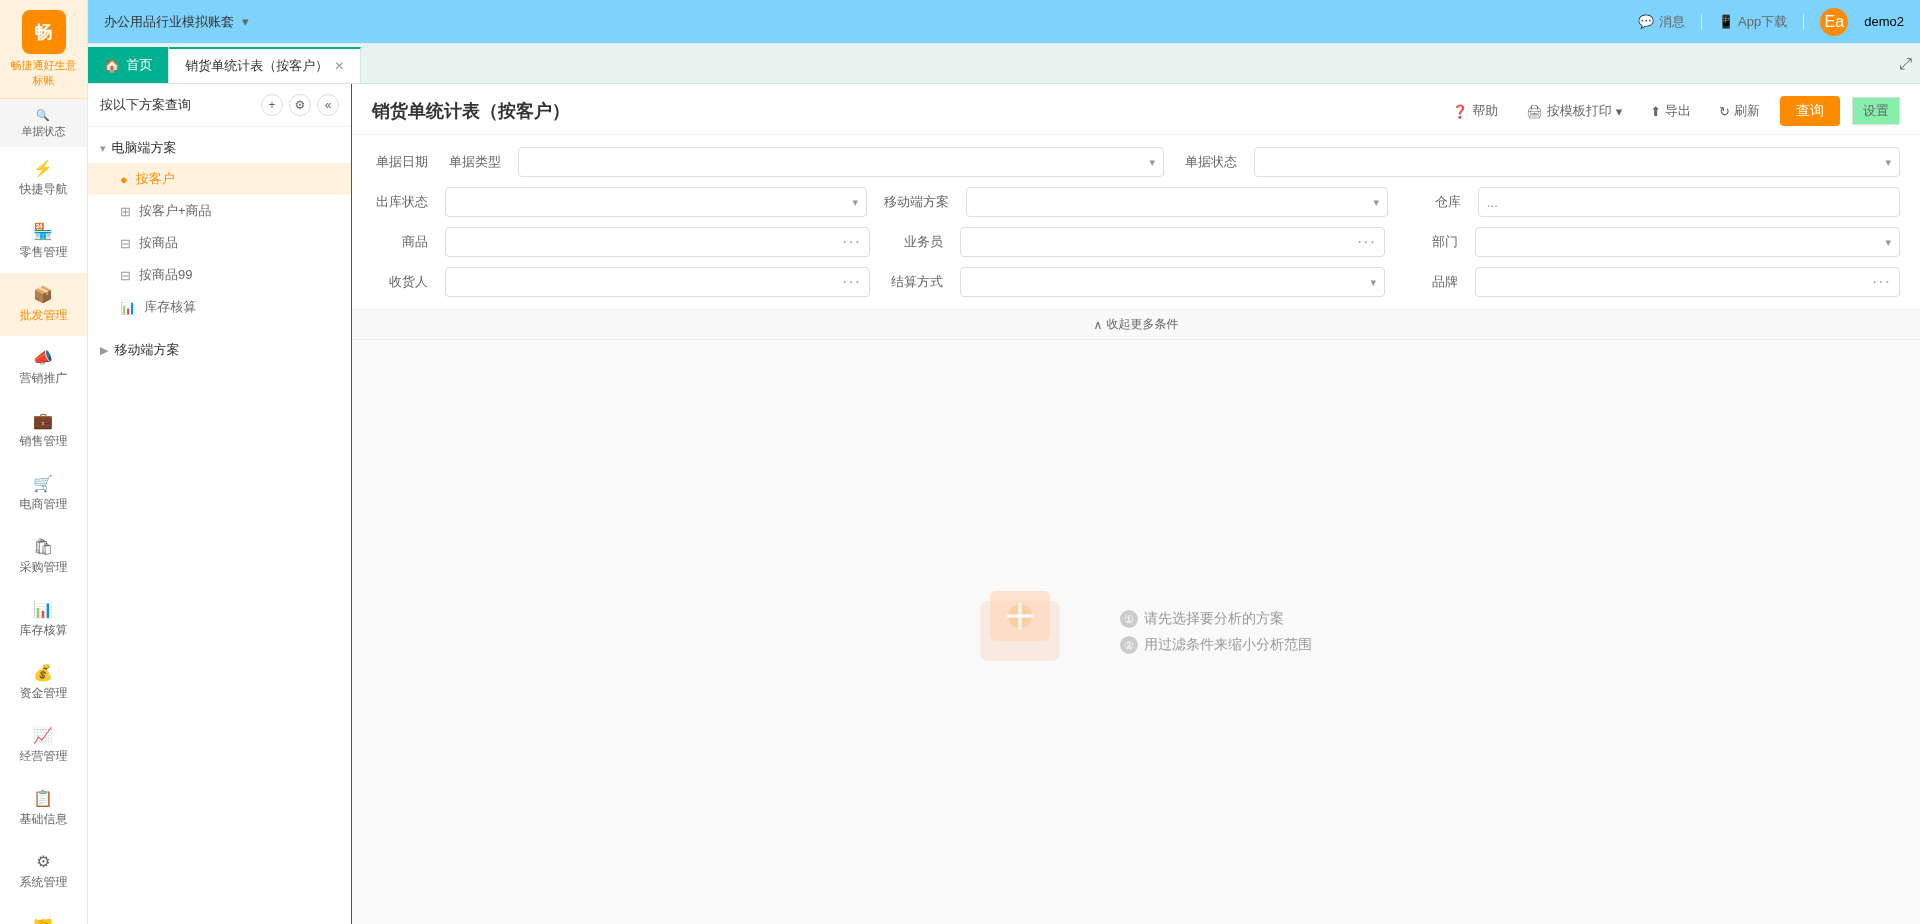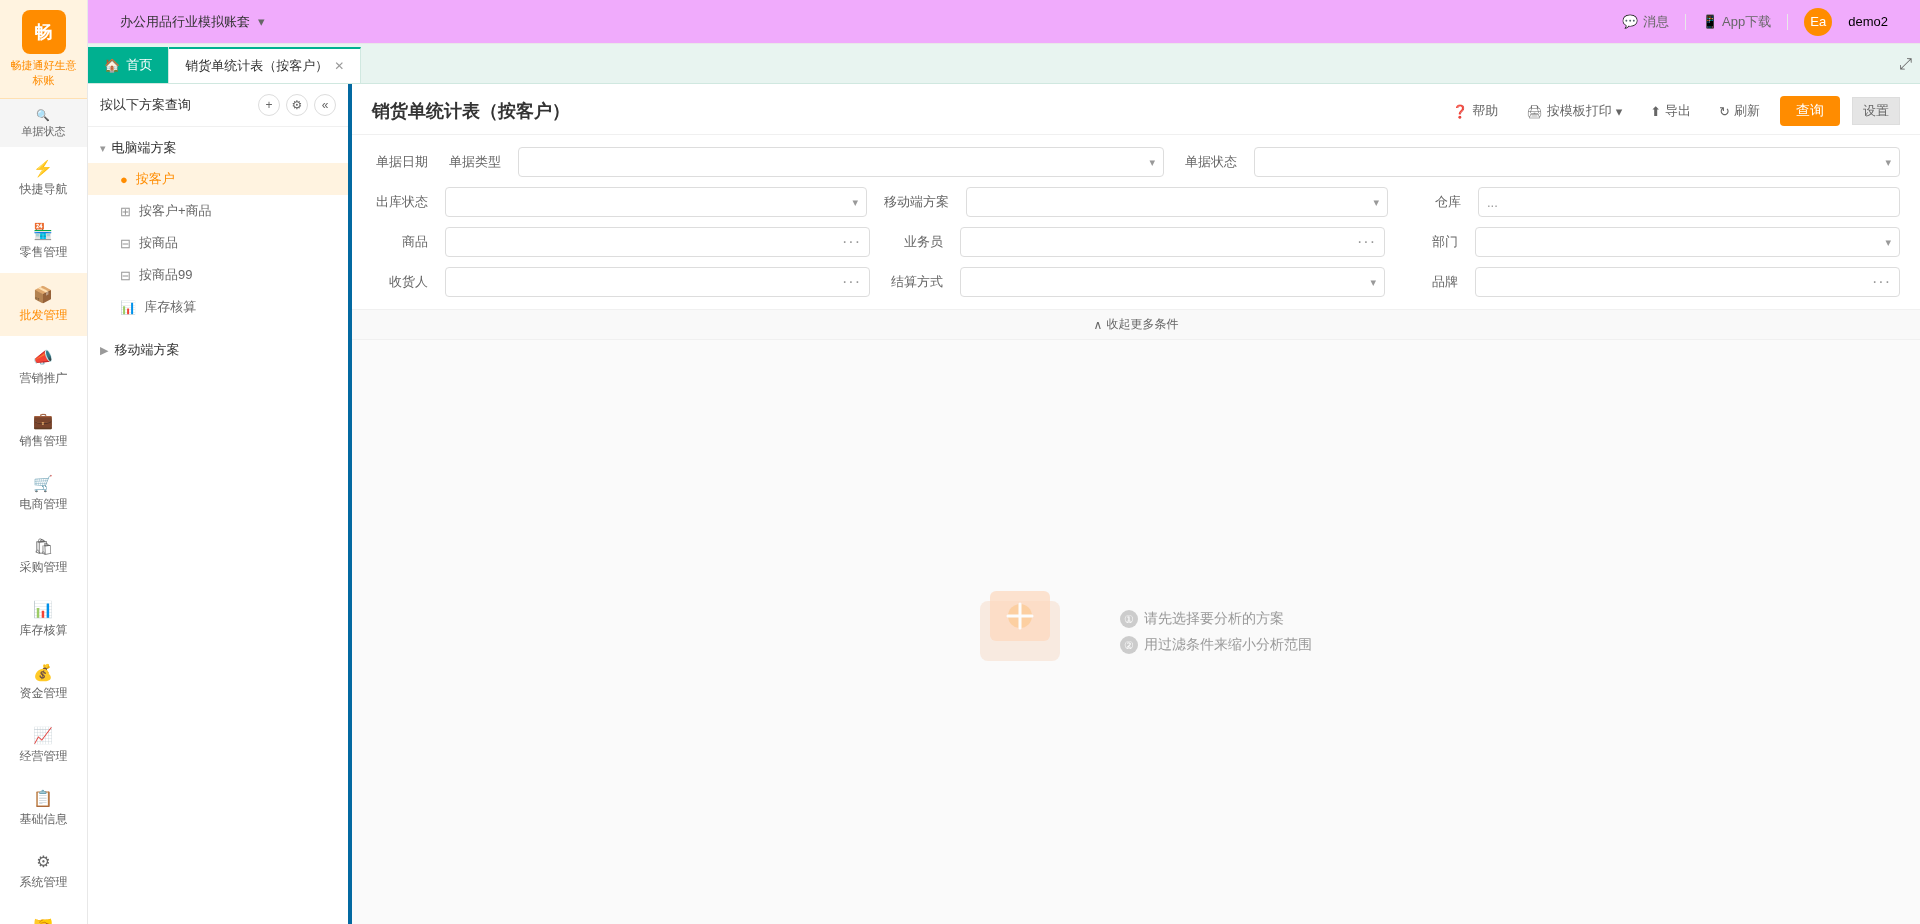--- a/index.html
+++ b/index.html
@@ -14,40 +14,40 @@
     .sidebar-item { width: 100%; padding: 12px 4px; display: flex; flex-direction: column; align-items: center; cursor: pointer; color: #666; font-size: 12px; }
     .sidebar-item.active { background: #fff3e0; color: #ff8c00; }
     .sidebar-item .si-icon { font-size: 16px; margin-bottom: 3px; }
     .sidebar-search { background: #f5f5f5; padding: 8px 0; display: flex; flex-direction: column; align-items: center; cursor: pointer; width: 100%; }
     .sidebar-search span { font-size: 11px; color: #666; margin-top: 2px; }
 
     
     .main { flex: 1; display: flex; flex-direction: column; overflow: hidden; }
 
     
-    .topbar { background: #f0abfc; height: 44px; display: flex; align-items: center; padding: 0 32px; border-bottom: 1px solid #e8e8e8; justify-content: space-between; flex-shrink: 0; }
+    .topbar { background: #7dd3fc; height: 44px; display: flex; align-items: center; padding: 0 16px; border-bottom: 1px solid #e8e8e8; justify-content: space-between; flex-shrink: 0; }
     .topbar-left { display: flex; align-items: center; gap: 8px; font-size: 13px; color: #333; }
     .topbar-dropdown { display: flex; align-items: center; gap: 4px; cursor: pointer; color: #666; }
     .topbar-right { display: flex; align-items: center; gap: 16px; }
     .topbar-btn { display: flex; align-items: center; gap: 4px; cursor: pointer; color: #666; font-size: 13px; }
-    .avatar { width: 28px; height: 28px; border-radius: 50%; background: #ff8c00; display: flex; align-items: center; justify-content: center; color: #fff; font-size: 13px; cursor: pointer; }
+    .avatar { width: 28px; height: 28px; border-radius: 50%; background: #ff8c00; display: flex; align-items: center; justify-content: center; color: #fff; font-size: 16px; cursor: pointer; }
 
     
     .tabs { background: #e8f4f0; height: 40px; display: flex; align-items: flex-end; padding: 0 0; flex-shrink: 0; border-bottom: 1px solid #d0e8e0; }
     .tab { height: 36px; padding: 0 16px; display: flex; align-items: center; gap: 6px; cursor: pointer; font-size: 13px; background: #e8f4f0; color: #666; border-right: 1px solid #d0e8e0; }
     .tab.active { background: #fff; color: #333; font-weight: 500; border-bottom: none; border-top: 2px solid #00b090; }
     .tab-close { color: #999; font-size: 12px; cursor: pointer; }
     .tab-home { background: #00b090; color: #fff; font-size: 13px; }
     .tab-expand { margin-left: auto; padding: 0 8px; font-size: 16px; cursor: pointer; color: #666; display: flex; align-items: center; align-self: center; }
 
     
     .content { flex: 1; display: flex; overflow: hidden; }
 
     
-    .scheme-panel { width: 264px; background: #fff; border-right: 4px solid #0369a1; flex-shrink: 0; overflow-y: auto; }
+    .scheme-panel { width: 264px; background: #fff; border-right: 1px solid #0369a1; flex-shrink: 0; overflow-y: auto; }
     .scheme-panel-header { padding: 10px 12px; display: flex; align-items: center; justify-content: space-between; background: #fff; border-bottom: 1px solid #f0f0f0; }
     .scheme-panel-title { font-size: 13px; color: #333; font-weight: 500; }
     .scheme-panel-actions { display: flex; align-items: center; gap: 6px; }
     .scheme-action-btn { width: 22px; height: 22px; border-radius: 50%; border: 1px solid #ddd; display: flex; align-items: center; justify-content: center; cursor: pointer; color: #666; font-size: 12px; }
     .scheme-group { padding: 6px 0; }
     .scheme-group-header { padding: 6px 12px; display: flex; align-items: center; gap: 6px; cursor: pointer; color: #333; font-size: 13px; }
     .scheme-group-icon { color: #999; font-size: 11px; }
     .scheme-item { padding: 7px 12px 7px 32px; display: flex; align-items: center; gap: 8px; cursor: pointer; color: #666; font-size: 13px; }
     .scheme-item.active { background: #fff3e0; color: #ff8c00; }
     .scheme-item .si { font-size: 13px; color: #999; }
@@ -56,21 +56,21 @@
     
     .right-panel { flex: 1; display: flex; flex-direction: column; overflow: hidden; }
 
     
     .page-header { background: #fff; padding: 12px 20px 8px 20px; border-bottom: 1px solid #f0f0f0; flex-shrink: 0; }
     .page-header-top { display: flex; align-items: center; justify-content: space-between; margin-bottom: 0; }
     .page-title { font-size: 18px; font-weight: 600; color: #333; }
     .page-actions { display: flex; align-items: center; gap: 12px; }
     .page-action-btn { display: flex; align-items: center; gap: 4px; cursor: pointer; color: #666; font-size: 13px; padding: 4px 8px; border-radius: 4px; }
     .page-action-btn.primary { background: #ff8c00; color: #fff; padding: 6px 16px; border-radius: 4px; font-size: 14px; }
-    .page-action-btn.secondary { border: 1px solid #ddd; background: #e5e5e5; color: #666; padding: 4px 10px; border-radius: 0; }
+    .page-action-btn.secondary { border: 1px solid #ddd; background: #86efac; color: #666; padding: 4px 10px; border-radius: 0; }
 
     
     .filter-area { background: #fff; padding: 12px 20px; border-bottom: 1px solid #f0f0f0; flex-shrink: 0; }
     .filter-row { display: flex; align-items: center; gap: 17px; margin-bottom: 10px; }
     .filter-row:last-child { margin-bottom: 0; }
     .filter-label { font-size: 13px; color: #666; min-width: 56px; text-align: right; flex-shrink: 0; }
     .filter-control { flex: 1; display: flex; align-items: center; }
     .date-control { display: flex; align-items: center; gap: 4px; }
     .date-btn { padding: 3px 8px; font-size: 12px; border: 1px solid #ddd; border-radius: 3px; cursor: pointer; color: #666; background: #fff; }
     .date-btn.active { background: #ff8c00; color: #fff; border-color: #ff8c00; }

